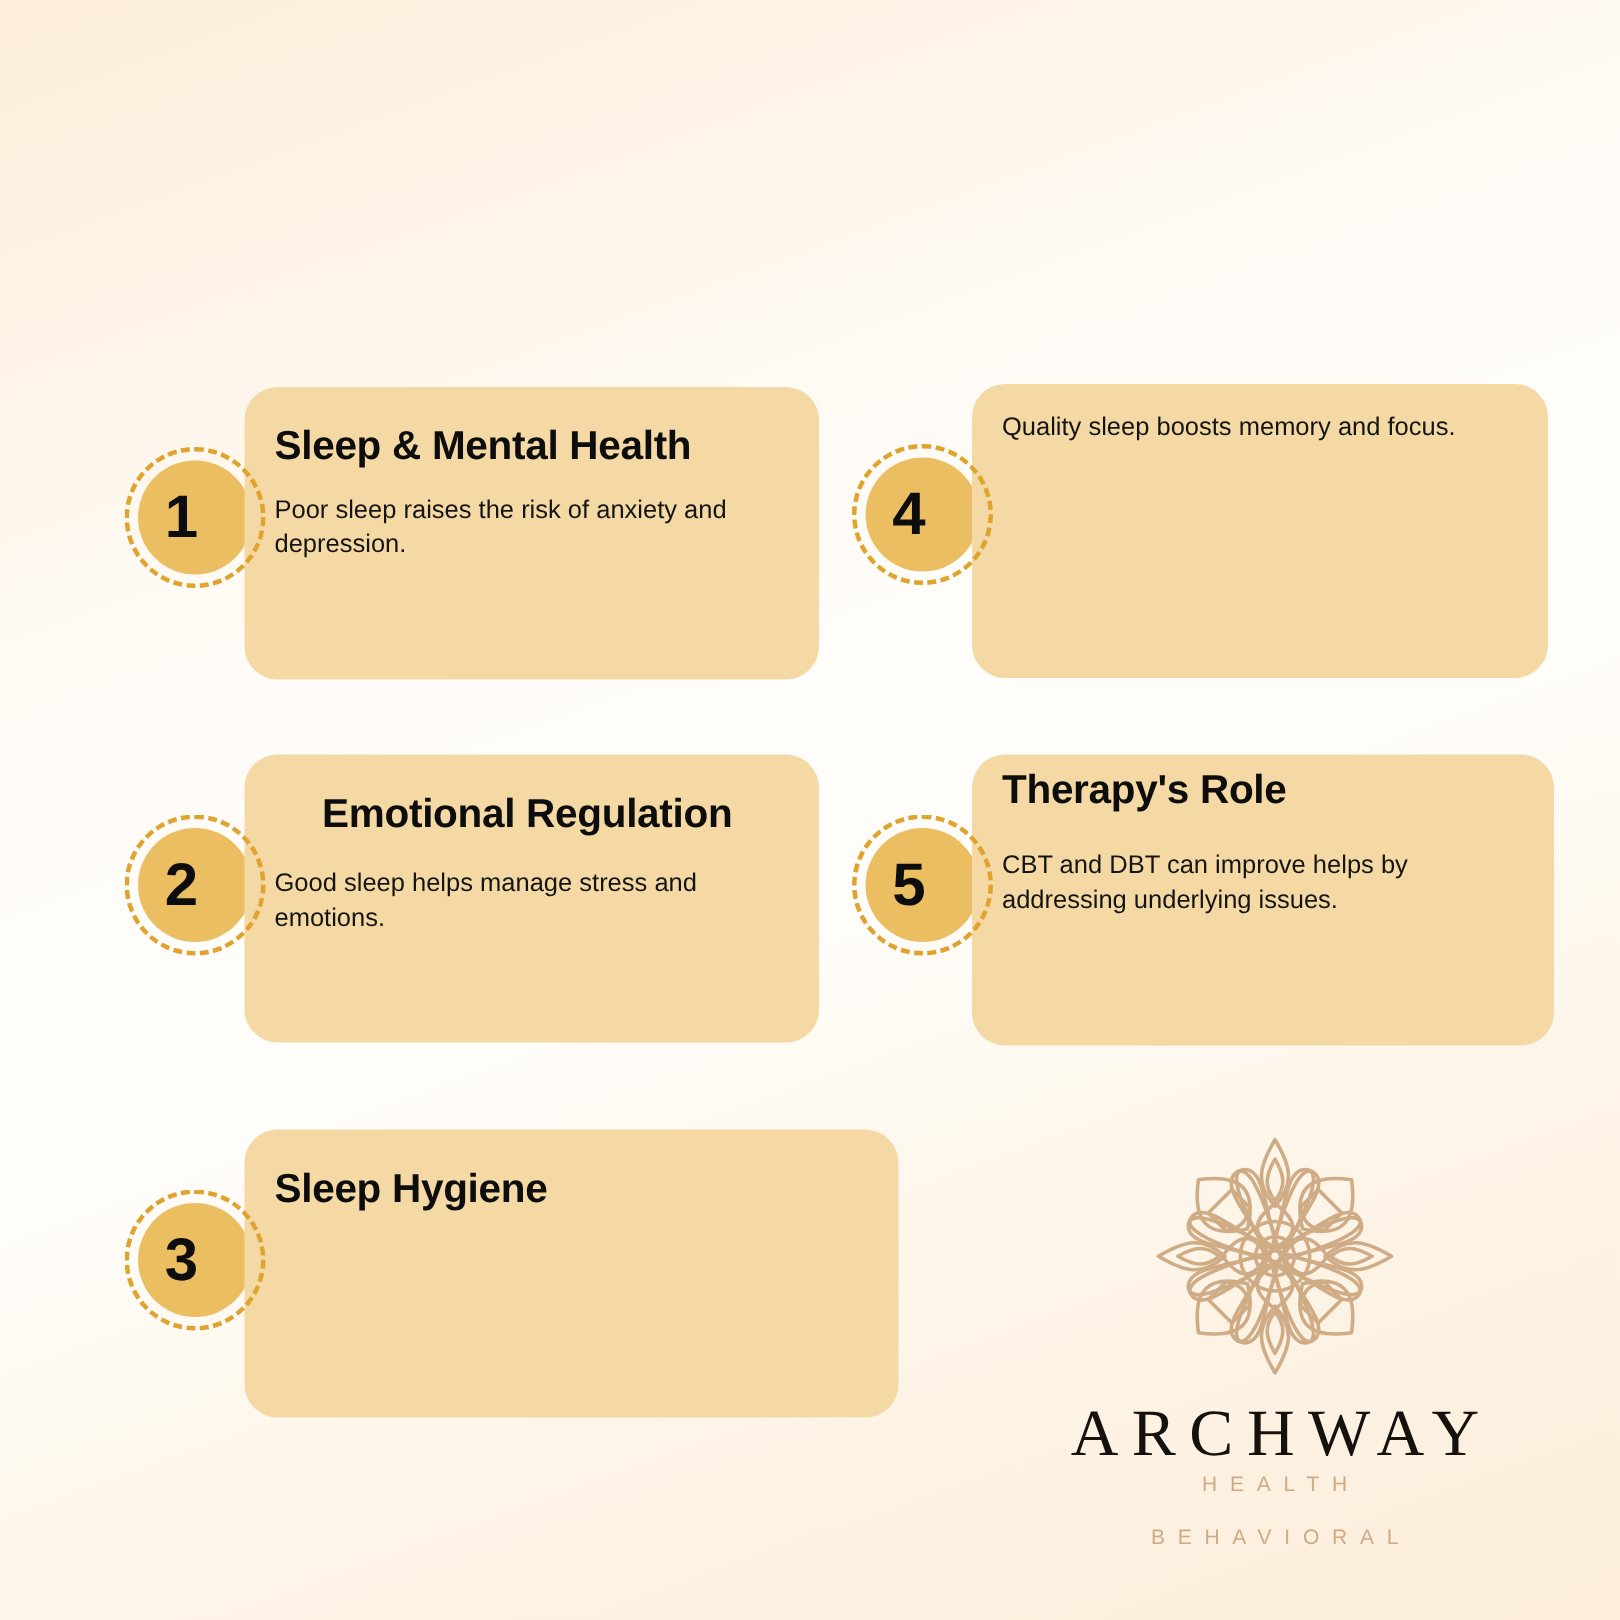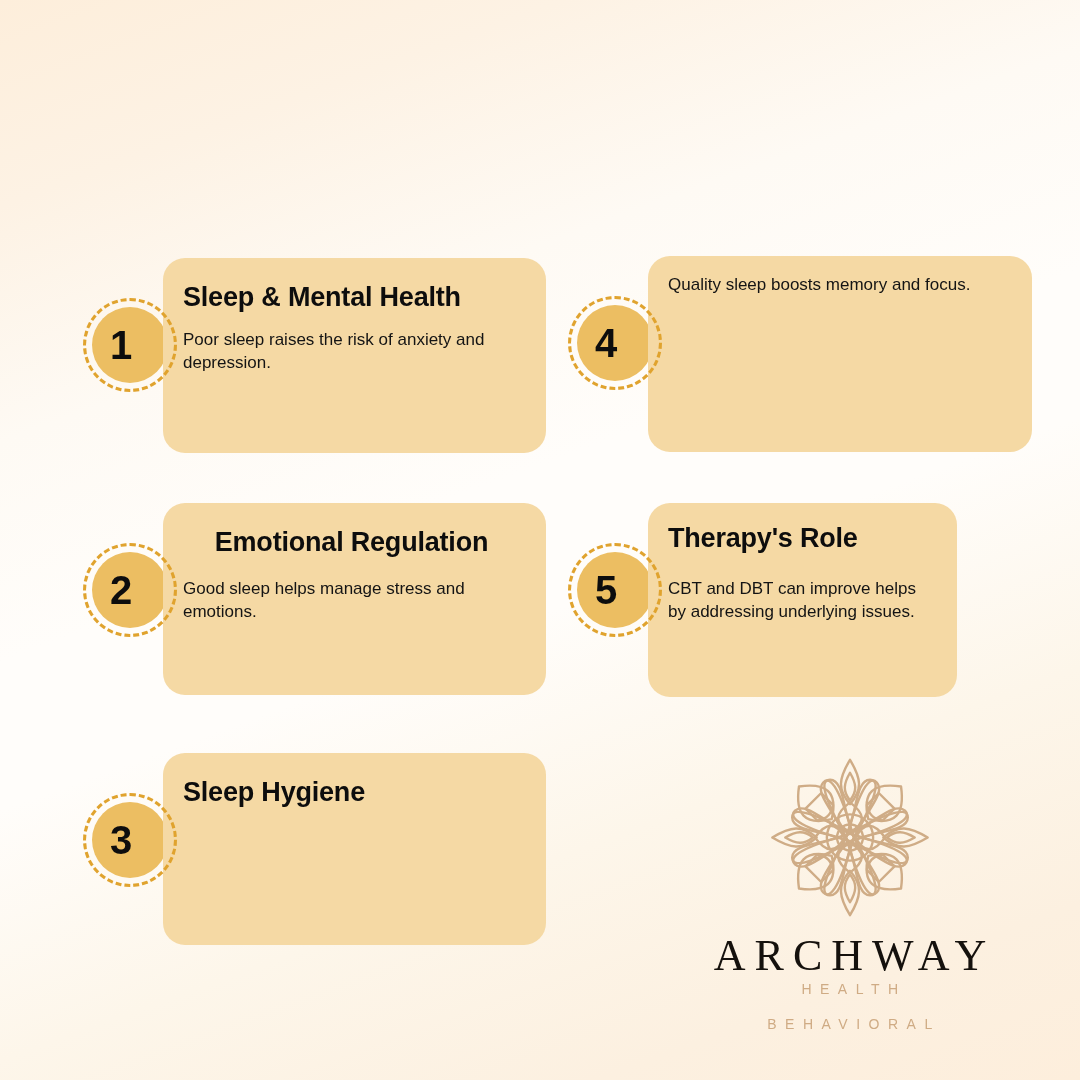--- a/index.html
+++ b/index.html
@@ -115,25 +115,25 @@
     margin: 0;
     font-family: "Liberation Sans", sans-serif;
   }
 
   
   #card-1 { left: 83px; top: 258px; }
   #card-1 .card-body { width: 383px; height: 195px; padding-top: 24px; }
   #card-2 { left: 83px; top: 503px; }
   #card-2 .card-body { width: 383px; height: 192px; padding-top: 24px; }
   #card-3 { left: 83px; top: 753px; }
-  #card-3 .card-body { width: 383px; height: 192px; padding-top: 24px; }
+  #card-3 .card-body { width: 436px; height: 192px; padding-top: 24px; }
   #card-4 { left: 568px; top: 256px; }
   #card-4 .card-body { width: 384px; height: 196px; padding-top: 18px; }
   #card-5 { left: 568px; top: 503px; }
-  #card-5 .card-body { width: 309px; height: 194px; padding-top: 20px; }
+  #card-5 .card-body { width: 388px; height: 194px; padding-top: 8px; }
 
   #card-4 .card-heading { margin-bottom: 26px; }
   #card-5 .card-heading { margin-bottom: 24px; }
   #card-2 .card-heading { margin-bottom: 20px; text-align: center; }
   #card-3 .card-heading { margin-bottom: 24px; }
 
   
   #logo-block {
     position: absolute;
     left: 650px;

